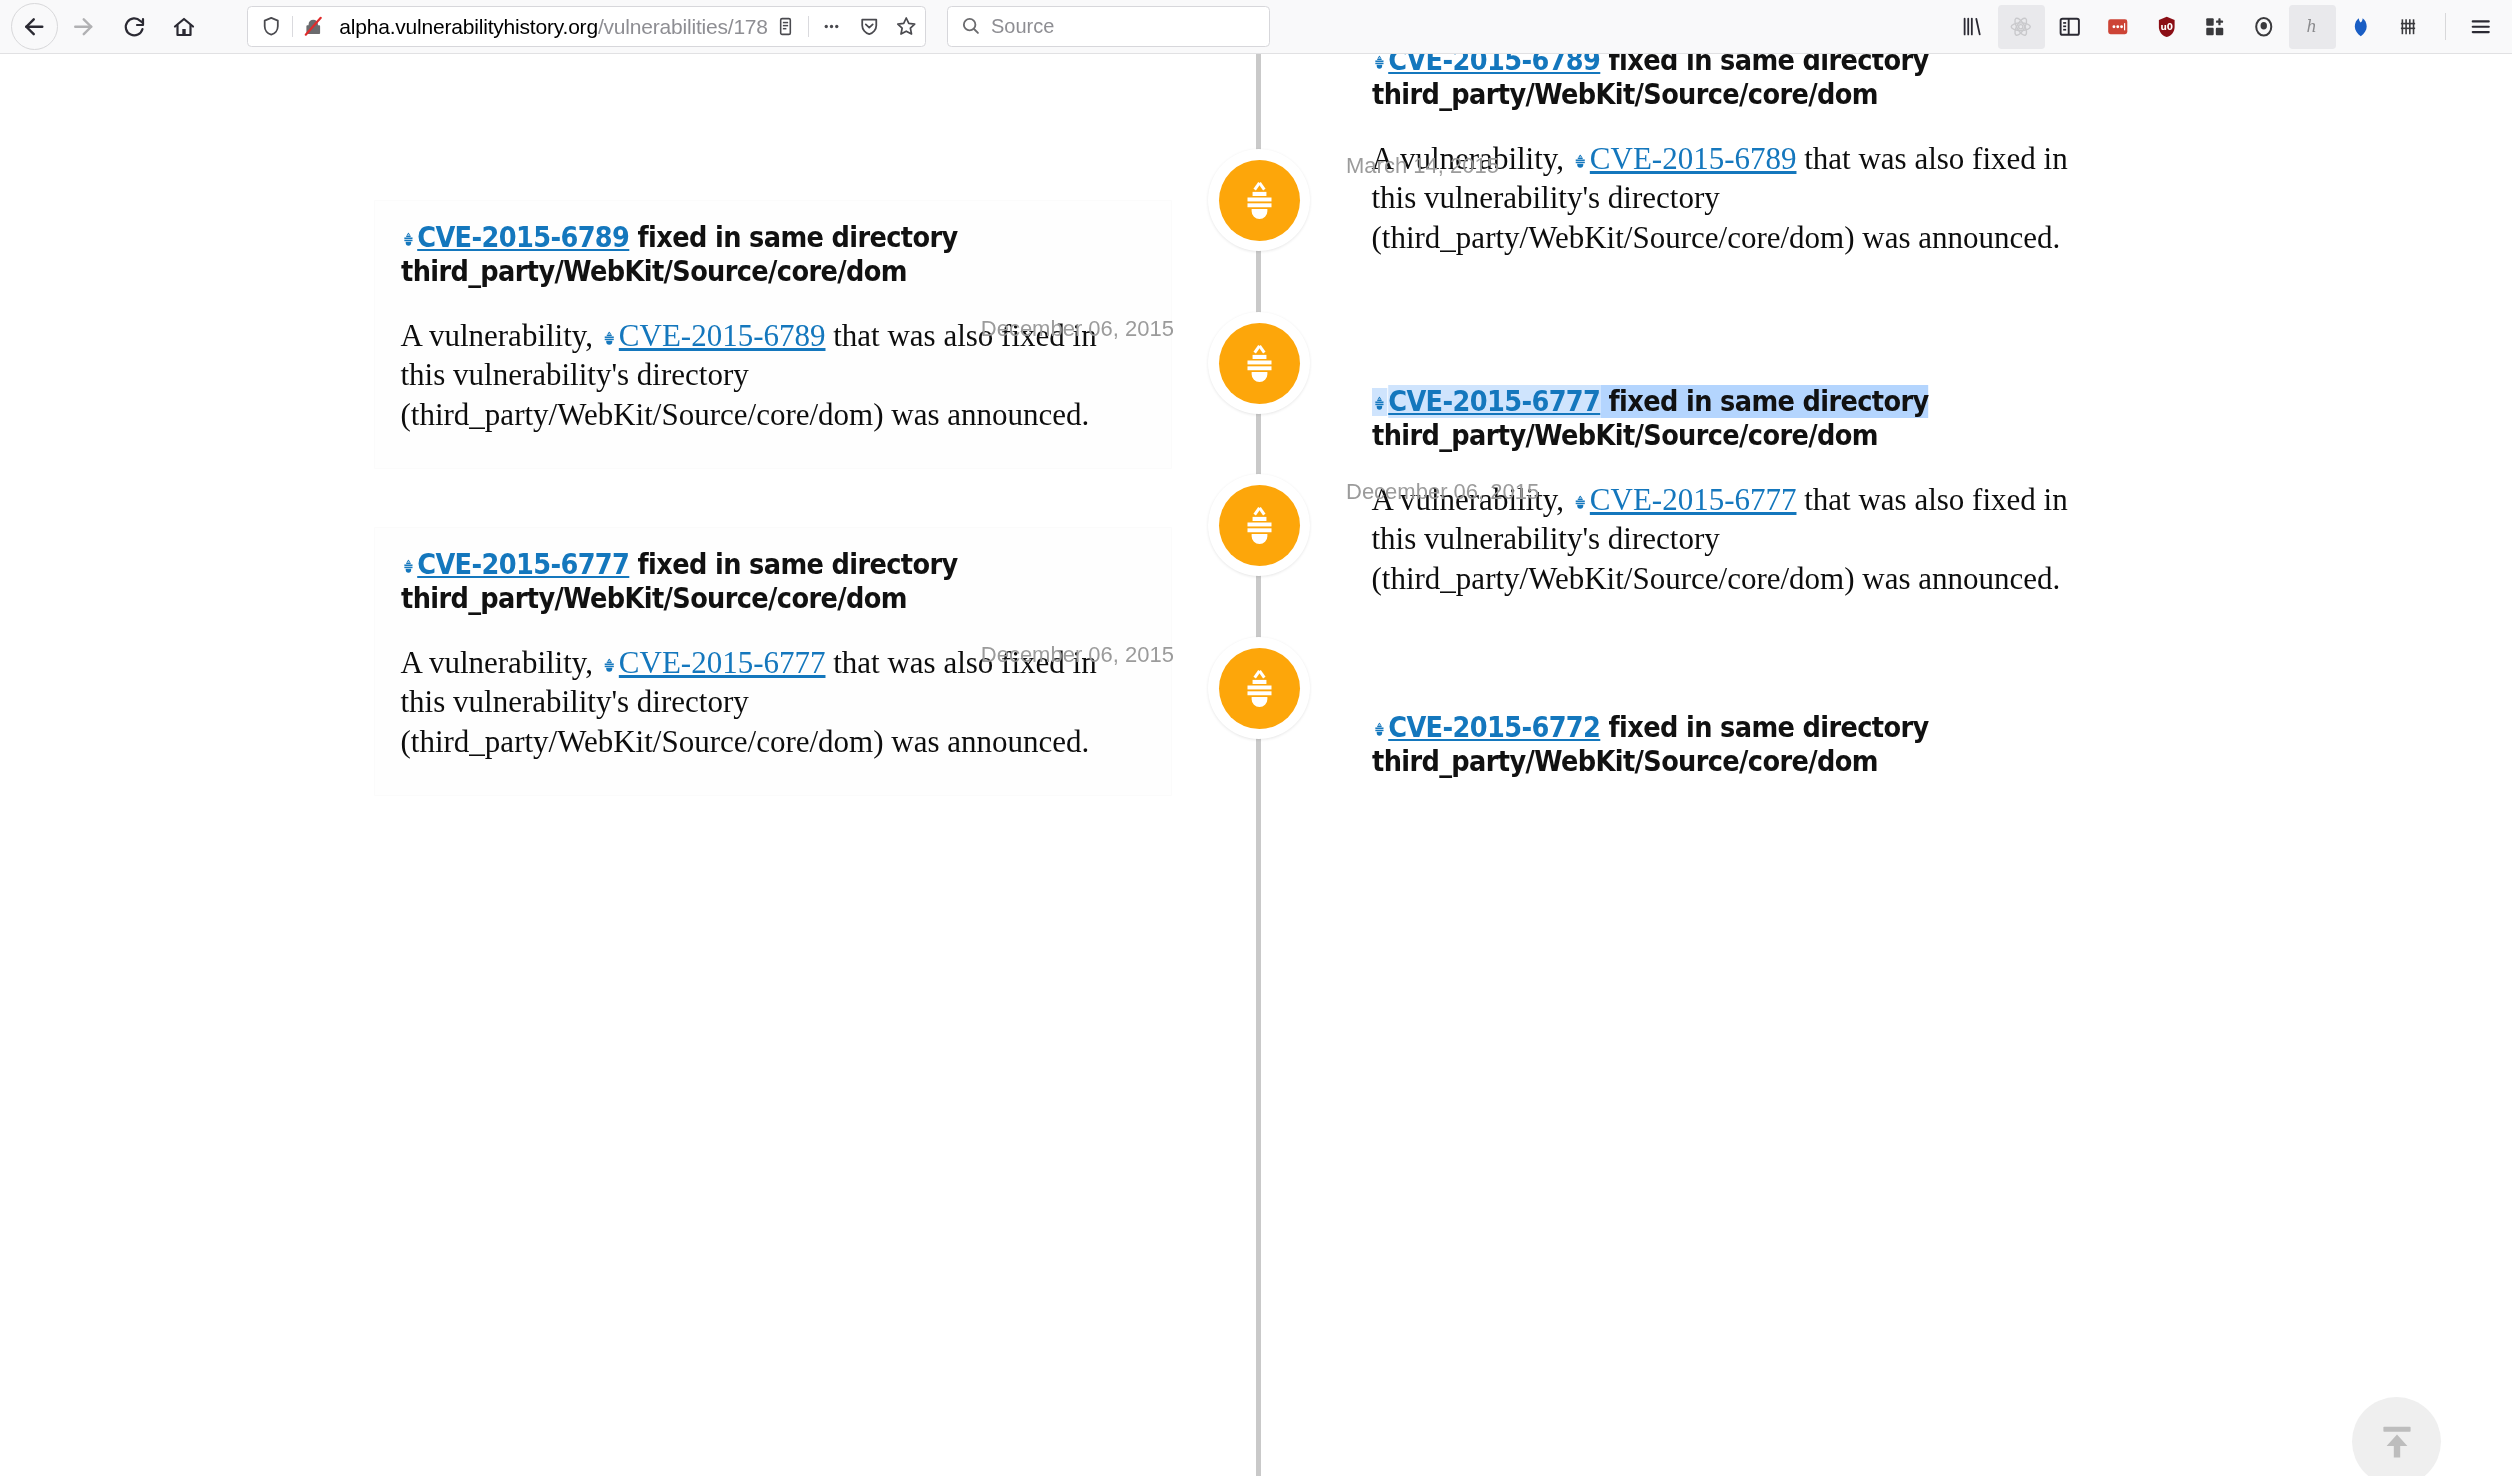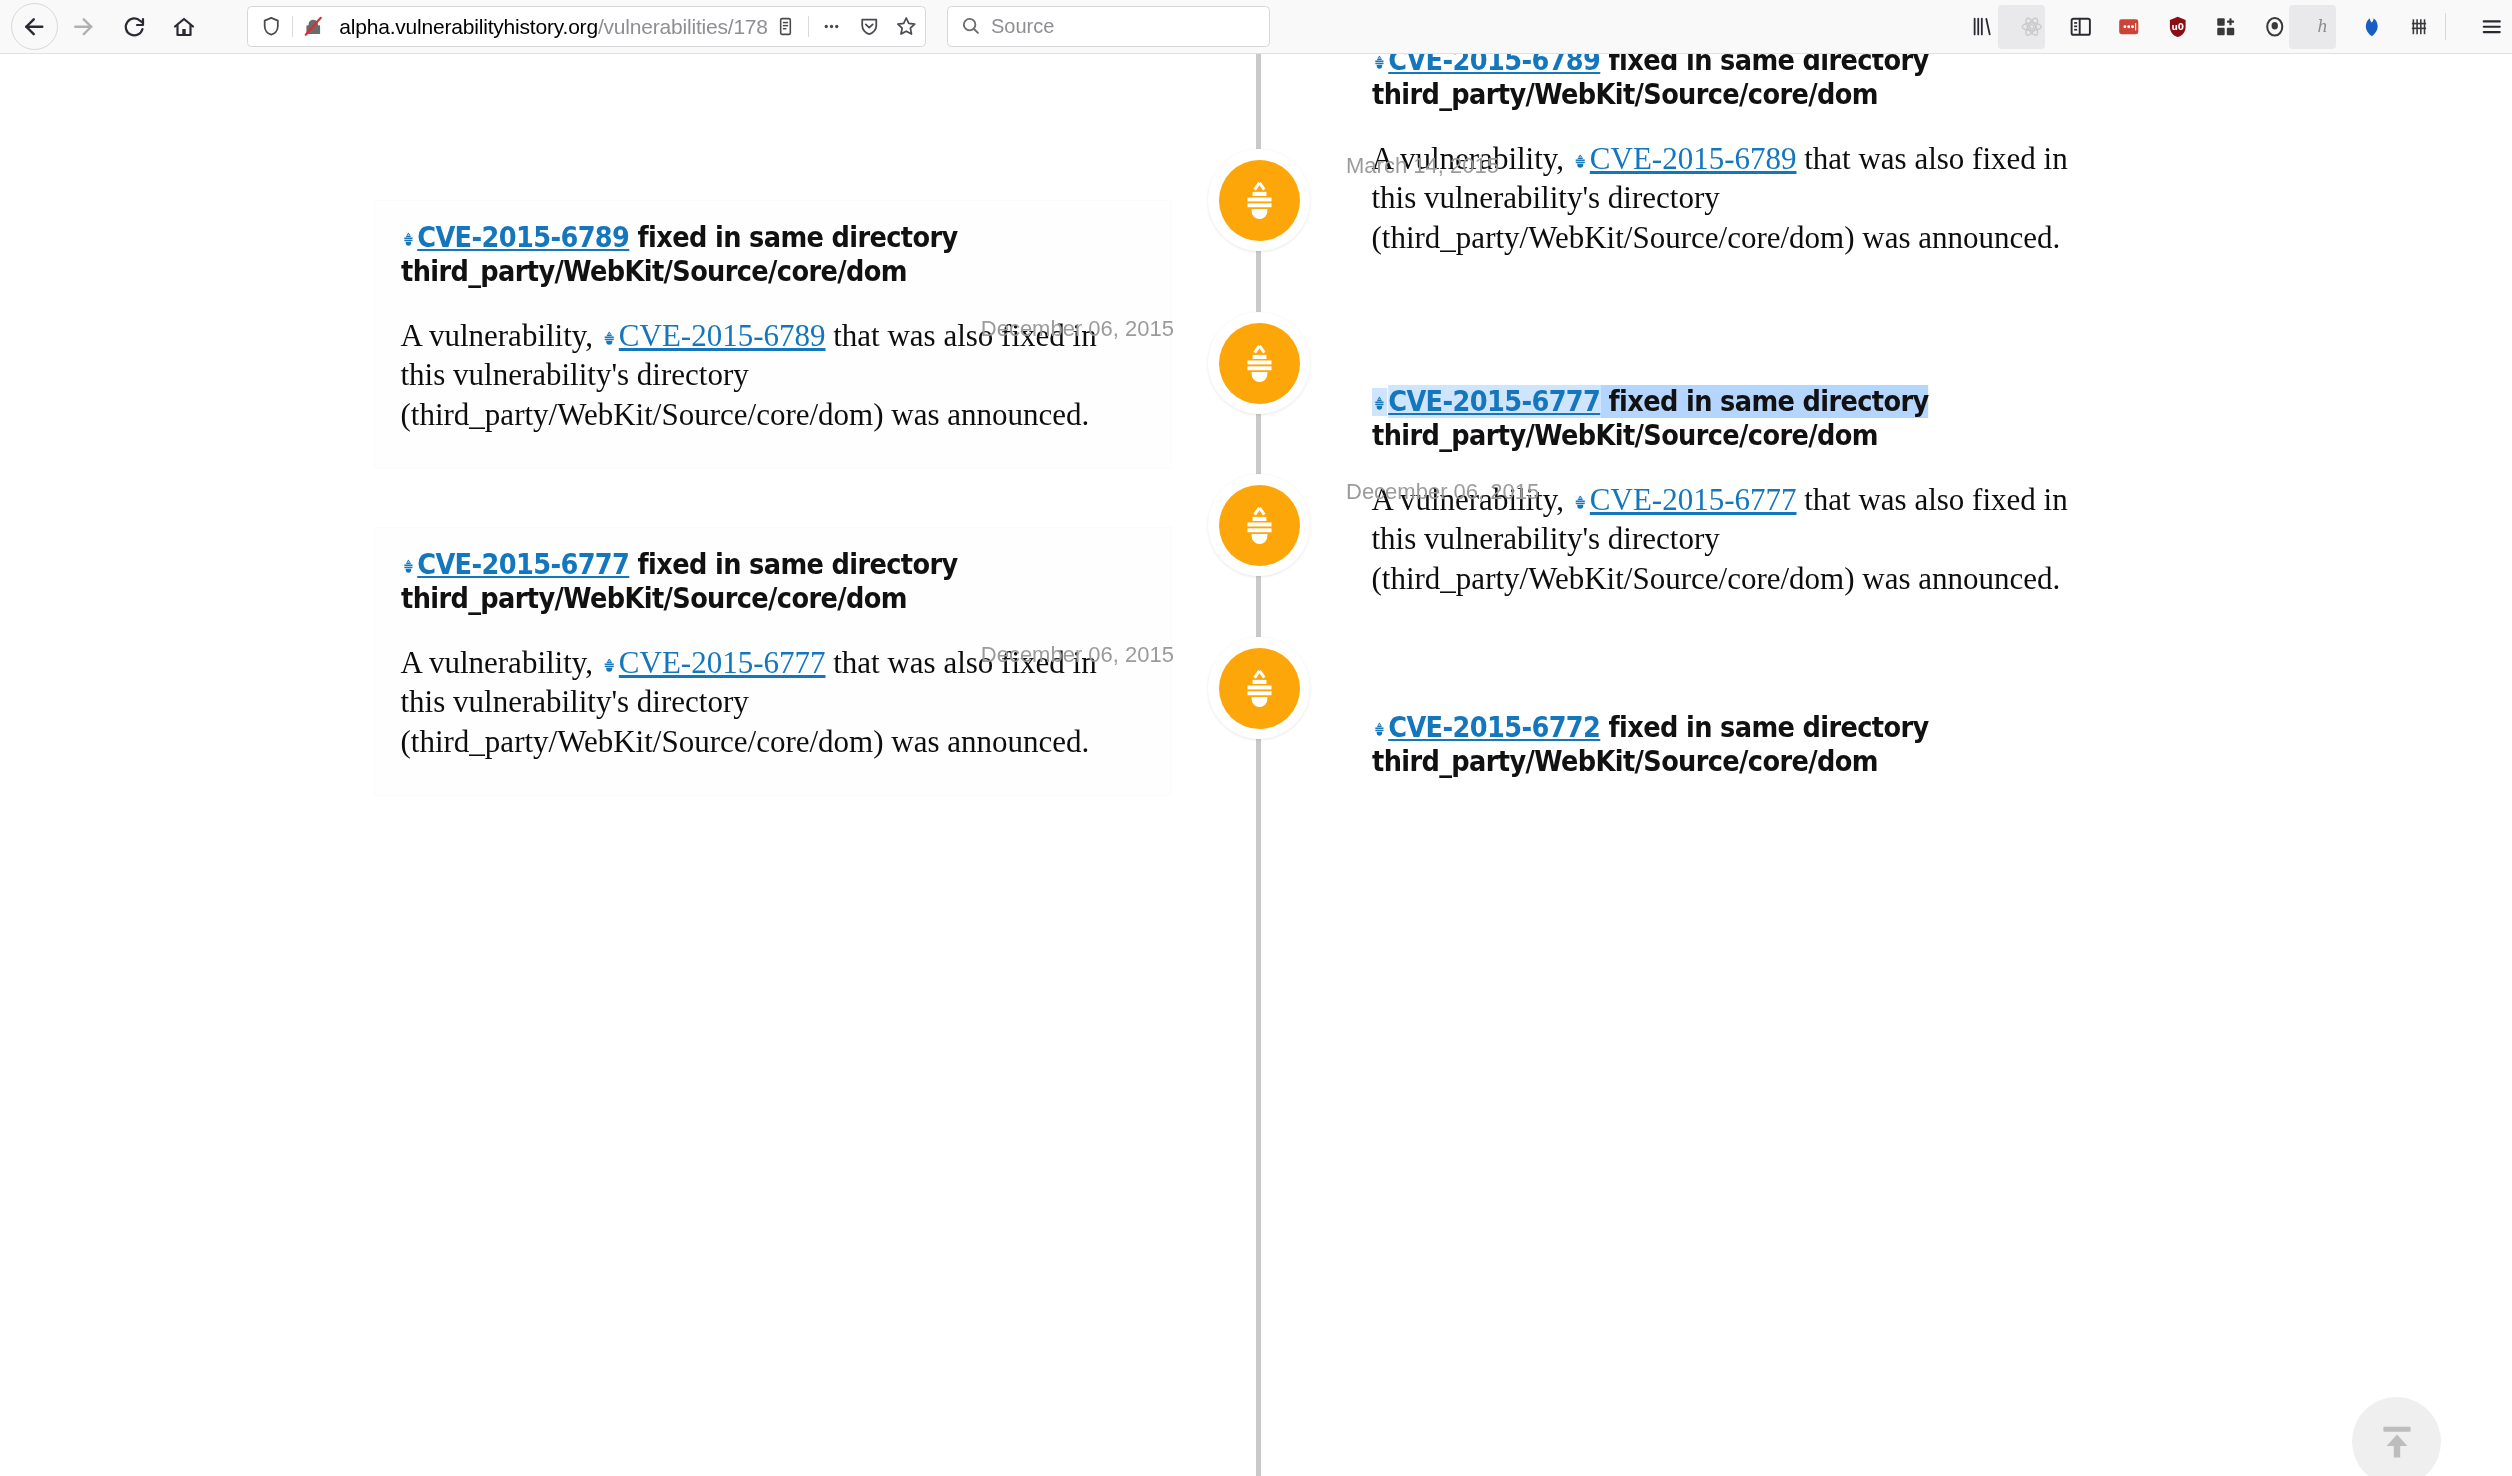--- a/index.html
+++ b/index.html
@@ -59,21 +59,21 @@
     background: #fff;
     border: 0.8px solid #d7d7db;
     border-radius: 4.5px;
     display: flex; align-items: center;
     padding: 0 12px;
     gap: 10.5px;
   }
   .searchbar .ph { font-size: 20px; color: #8e8e93; }
 
   .ext-group { margin-left: auto; display: flex; align-items: center; padding-right: 7.5px; gap: 1.5px; }
-  .ext-btn { width: 47px; height: 44px; display: flex; align-items: center; justify-content: flex-end; border-radius: 3.8px; }
+  .ext-btn { width: 47px; height: 44px; display: flex; align-items: center; justify-content: center; border-radius: 3.8px; }
   .ext-btn.boxed { background: #e9e9ec; }
   .chrome-sep { width: 0.8px; height: 27px; background: #d8d8da; margin: 0 10.5px; }
 
   
   .page {
     position: absolute;
     top: 54px; left: 0;
     width: 2512px; height: 1422px;
     background: #ffffff;
     overflow: hidden;

